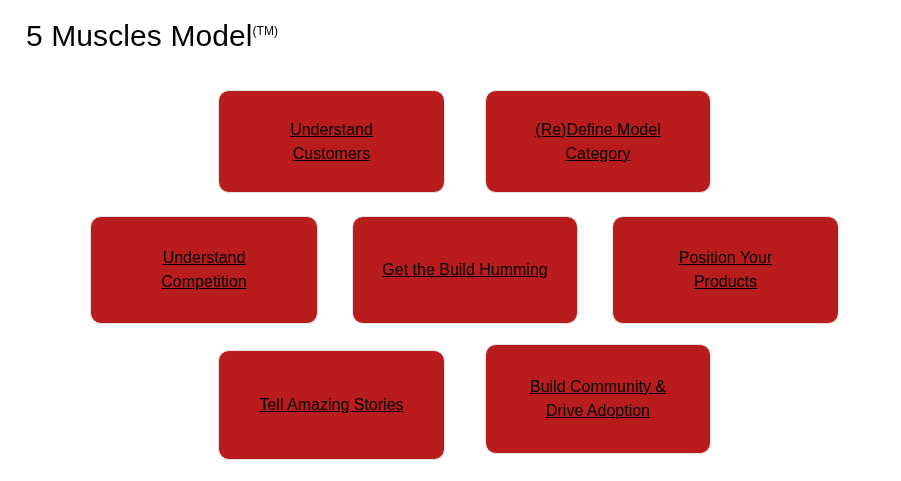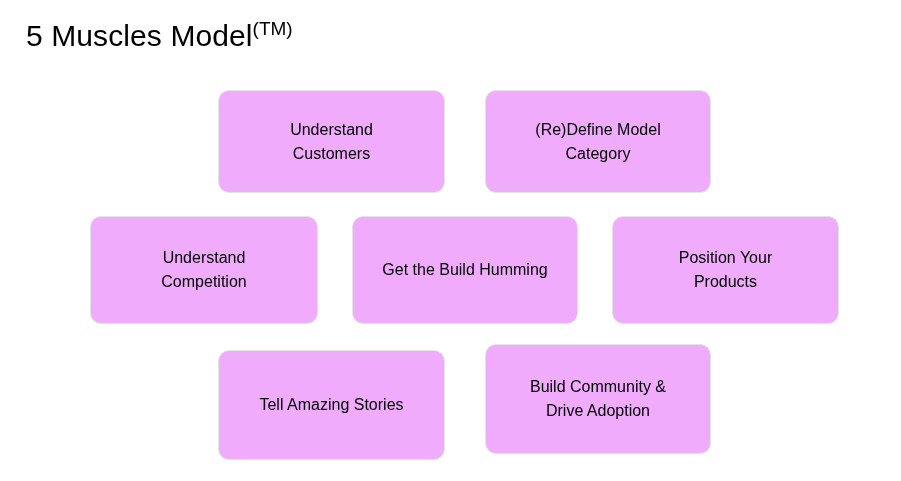--- a/index.html
+++ b/index.html
@@ -25,39 +25,40 @@
     left: 26px;
     top: 18px;
     font-size: 30px;
     line-height: 36px;
     color: #000000;
     font-weight: 400;
     white-space: nowrap;
     letter-spacing: 0.1px;
   }
   .title-sup {
-    font-size: 19px;
+    font-size: 12px;
     vertical-align: super;
     line-height: 0;
     letter-spacing: 0;
   }
   .muscle-box {
     position: absolute;
     box-sizing: border-box;
-    background: #f0abfc;
+    background: #b91c1c;
     border: 1px solid #e4e4e4;
     border-radius: 11px;
     display: flex;
     align-items: center;
     justify-content: center;
     text-align: center;
     color: #000000;
     font-size: 16px;
     line-height: 24px;
     padding: 4px 10px;
+    text-decoration: underline;
   }
   .muscle-box .label {
     display: block;
     white-space: pre-line;
   }
 
   
   #box-understand-customers { left: 218px;  top: 90px;  width: 227px; height: 103px; }
   #box-redefine-category    { left: 485px;  top: 90px;  width: 226px; height: 103px; }
 

